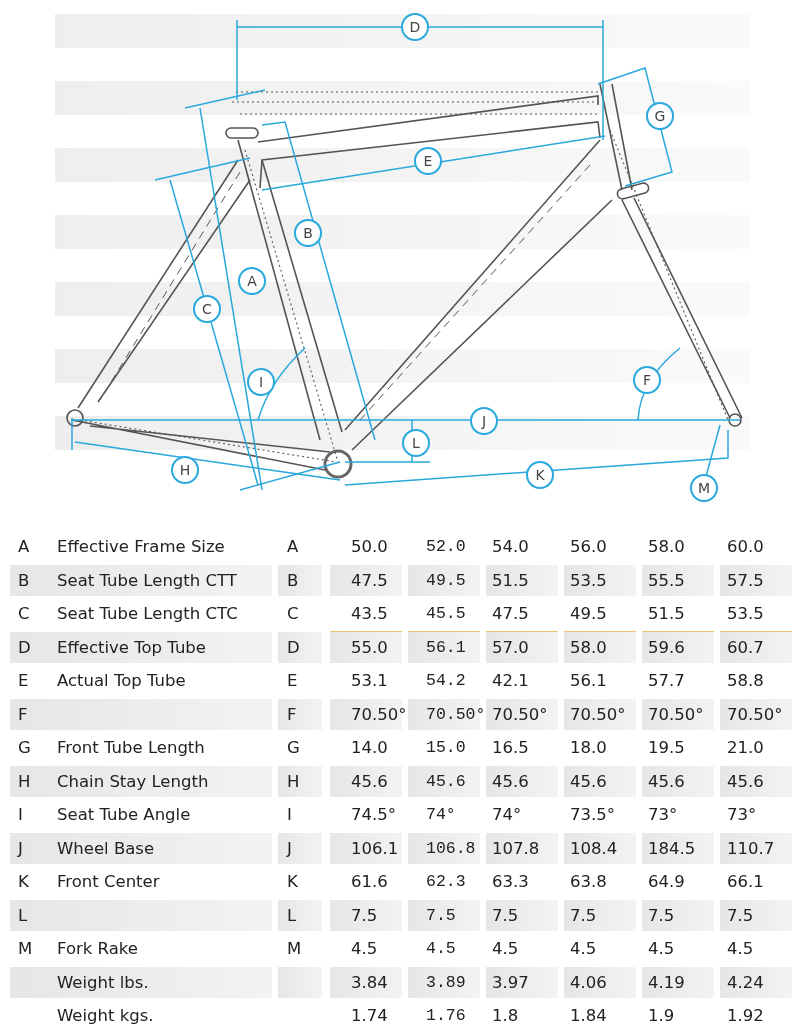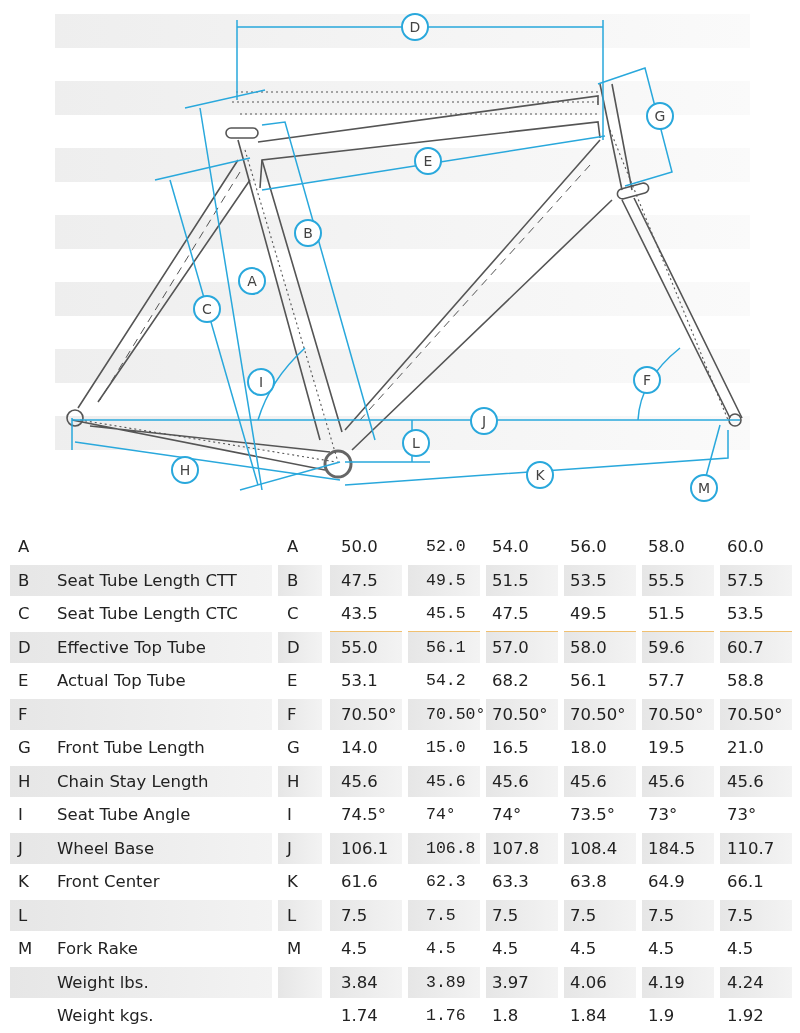--- a/index.html
+++ b/index.html
@@ -9,21 +9,21 @@
   .diagram svg { position:absolute; left:0; top:0; }
   .specs { position:absolute; left:0; top:530px; width:800px; }
   .row { position:relative; height:33.5px; }
   .cell { position:absolute; top:1px; height:31px; line-height:31px; font-size:16.5px; color:#222; white-space:nowrap; }
   .row.shaded .bg { position:absolute; top:1px; height:31px;
        background:linear-gradient(to right,#e6e6e6,#f3f3f3); }
   .row.orange .bg-top { position:absolute; top:0; height:1px; background:#f0c070; }
   .c-letter { left:18px; }
   .c-name   { left:57px; }
   .c-letter2{ left:287px; }
-  .v0 { left:341px; } .v1 { left:426px;font-family:Liberation Mono, monospace; } .v2 { left:492px; }
+  .v0 { left:351px; } .v1 { left:426px;font-family:Liberation Mono, monospace; } .v2 { left:492px; }
   .v3 { left:570px; } .v4 { left:648px; } .v5 { left:727px; }
 </style>
 </head>
 <body>
 
 <div class="diagram">
   <svg width="800" height="510" viewBox="0 0 800 510">
     <defs>
       <linearGradient id="stripe" x1="0" x2="1" y1="0" y2="0">
         <stop offset="0" stop-color="#eeeeee"></stop>
@@ -139,20 +139,21 @@
           <circle cx="704" cy="488" r="13" fill="#fff" stroke="#29a8dc" stroke-width="2"></circle>
           <text x="704" y="493">M</text>
         </g>
     </g>
   </svg>
 </div>
 
 <div class="specs" id="specs">
     <div class="row">
       <span class="cell c-letter">A</span>
+      <span class="cell c-name">Effective Frame Size</span>
       <span class="cell c-letter2">A</span>
       <span class="cell v0">50.0</span>
       <span class="cell v1">52.0</span>
       <span class="cell v2">54.0</span>
       <span class="cell v3">56.0</span>
       <span class="cell v4">58.0</span>
       <span class="cell v5">60.0</span>
     </div>
     <div class="row shaded">
       <div class="bg" style="left: 10px; width: 262px;"></div>
@@ -208,21 +209,21 @@
       <span class="cell v3">58.0</span>
       <span class="cell v4">59.6</span>
       <span class="cell v5">60.7</span>
     </div>
     <div class="row">
       <span class="cell c-letter">E</span>
       <span class="cell c-name">Actual Top Tube</span>
       <span class="cell c-letter2">E</span>
       <span class="cell v0">53.1</span>
       <span class="cell v1">54.2</span>
-      <span class="cell v2">68.2</span>
+      <span class="cell v2">42.1</span>
       <span class="cell v3">56.1</span>
       <span class="cell v4">57.7</span>
       <span class="cell v5">58.8</span>
     </div>
     <div class="row shaded">
       <div class="bg" style="left: 10px; width: 262px;"></div>
       <div class="bg" style="left: 278px; width: 44px;"></div>
       <div class="bg" style="left: 330px; width: 72px;"></div>
       <div class="bg" style="left: 408px; width: 72px;"></div>
       <div class="bg" style="left: 486px; width: 72px;"></div>

